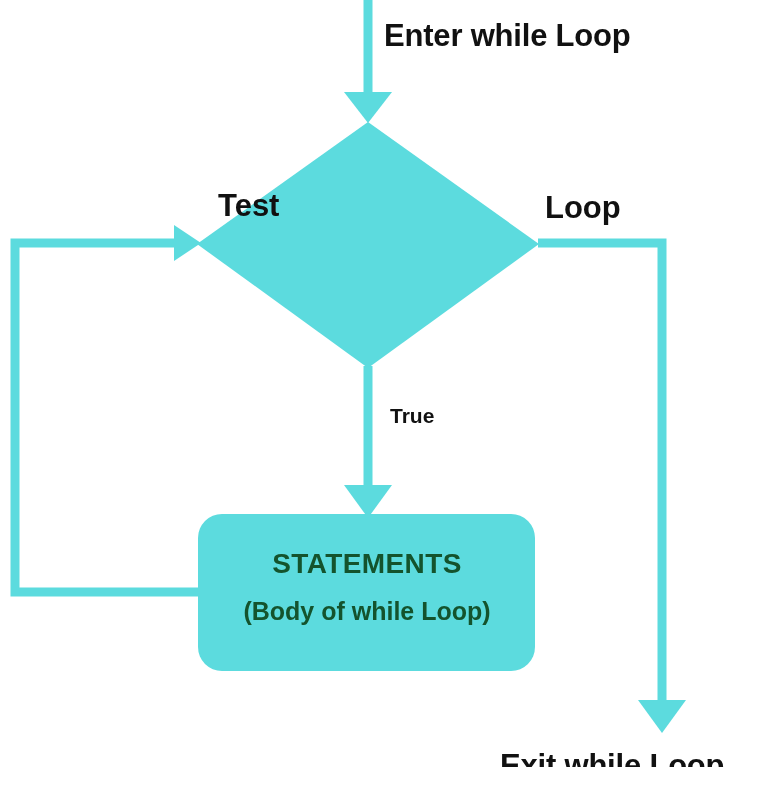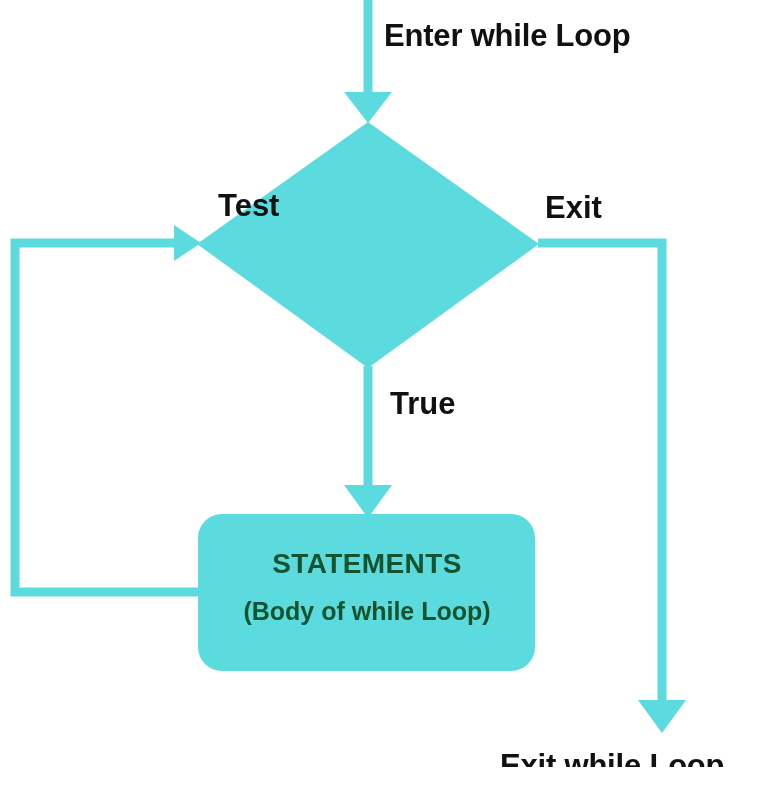--- a/index.html
+++ b/index.html
@@ -40,22 +40,22 @@
     font-size: 31px;
     letter-spacing: -0.2px;
   }
   #label-false {
     left: 545px;
     top: 192px;
     font-size: 31px;
   }
   #label-true {
     left: 390px;
-    top: 388px;
-    font-size: 31px;
+    top: 405px;
+    font-size: 21px;
   }
   #label-exit-while-loop {
     left: 500px;
     top: 750px;
     font-size: 31px;
     letter-spacing: -0.2px;
   }
   #decision-text {
     position: absolute;
     left: 218px;
@@ -123,21 +123,21 @@
       <polygon points="174,225 174,261 201,243" fill="#5CDBDE"></polygon>
     </g>
   </svg>
 
   <div class="flow-label" id="label-enter-while-loop">Enter while Loop</div>
 
   <div id="decision-text">
     <span>Test</span><br>
   </div>
 
-  <div class="flow-label" id="label-false">Exit</div>
+  <div class="flow-label" id="label-false">Loop</div>
 
   <div class="flow-label" id="label-true">True</div>
 
   <div id="process-text">
     <span id="process-title">STATEMENTS</span>
     <span id="process-subtitle">(Body of while Loop)</span>
   </div>
 
   <div class="flow-label" id="label-exit-while-loop">Exit while Loop</div>
 

